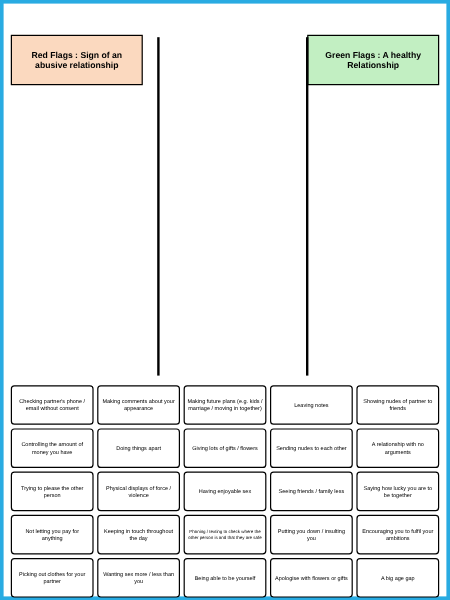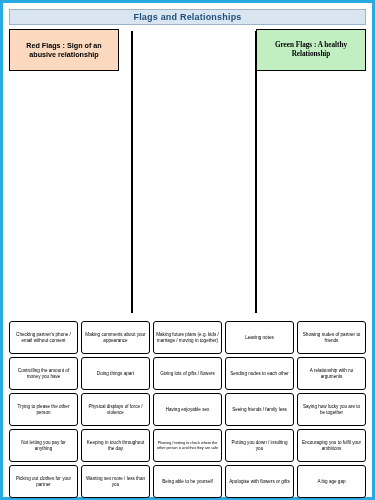--- a/index.html
+++ b/index.html
@@ -67,21 +67,21 @@
     justify-content: center;
     text-align: center;
     padding: 2px 3px;
     font-size: 7.2px;
     font-weight: bold;
     line-height: 1.25;
     color: #000;
   }
   .hdr-red { width: 110px; background: #fbd9bf; }
   .hdr-amber { width: 118px; background: #ffffff; }
-  .hdr-green { width: 110px; background: #c2efc2; font-family: Liberation Serif, serif; }
+  .hdr-green { width: 110px; background: #c2efc2; }
 
   
   .divider {
     position: absolute;
     top: 22px;
     width: 2px;
     background: #000000;
     height: 282px;
   }
   .divider.d1 { left: 122px; }
@@ -119,23 +119,20 @@
     overflow: hidden;
   }
   .cell.tiny { font-size: 3.7px; line-height: 1.25; }
 </style>
 </head>
 <body>
 
 <div class="page">
   <div class="inner">
 
-    <div class="title-bar">
-      <span class="title-text">Flags and Relationships</span>
-    </div>
 
     <div class="headers">
       <div class="hdr hdr-red">Red Flags : Sign of an abusive relationship</div>
       <div class="hdr hdr-green">Green Flags : A healthy Relationship</div>
     </div>
 
     <div class="divider d1"></div>
     <div class="divider d2"></div>
 
     <div class="grid">

